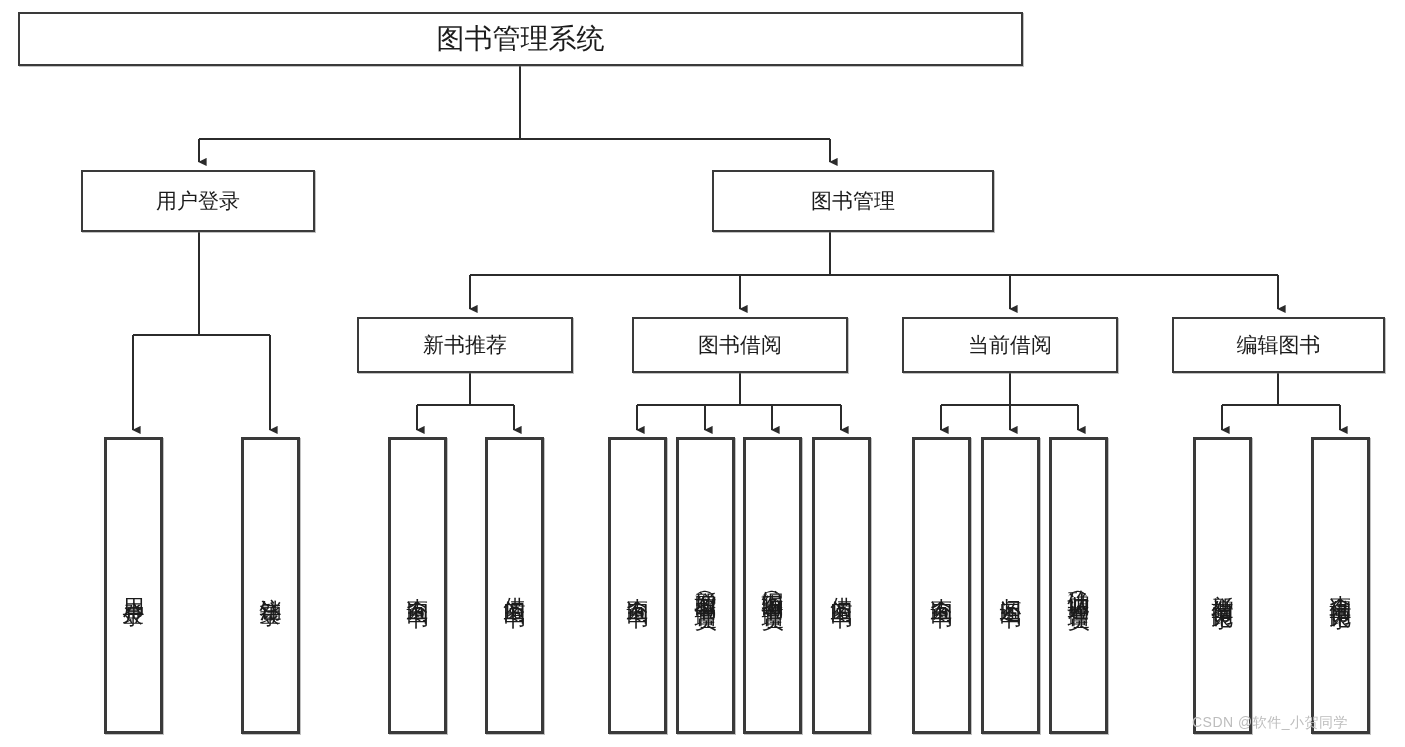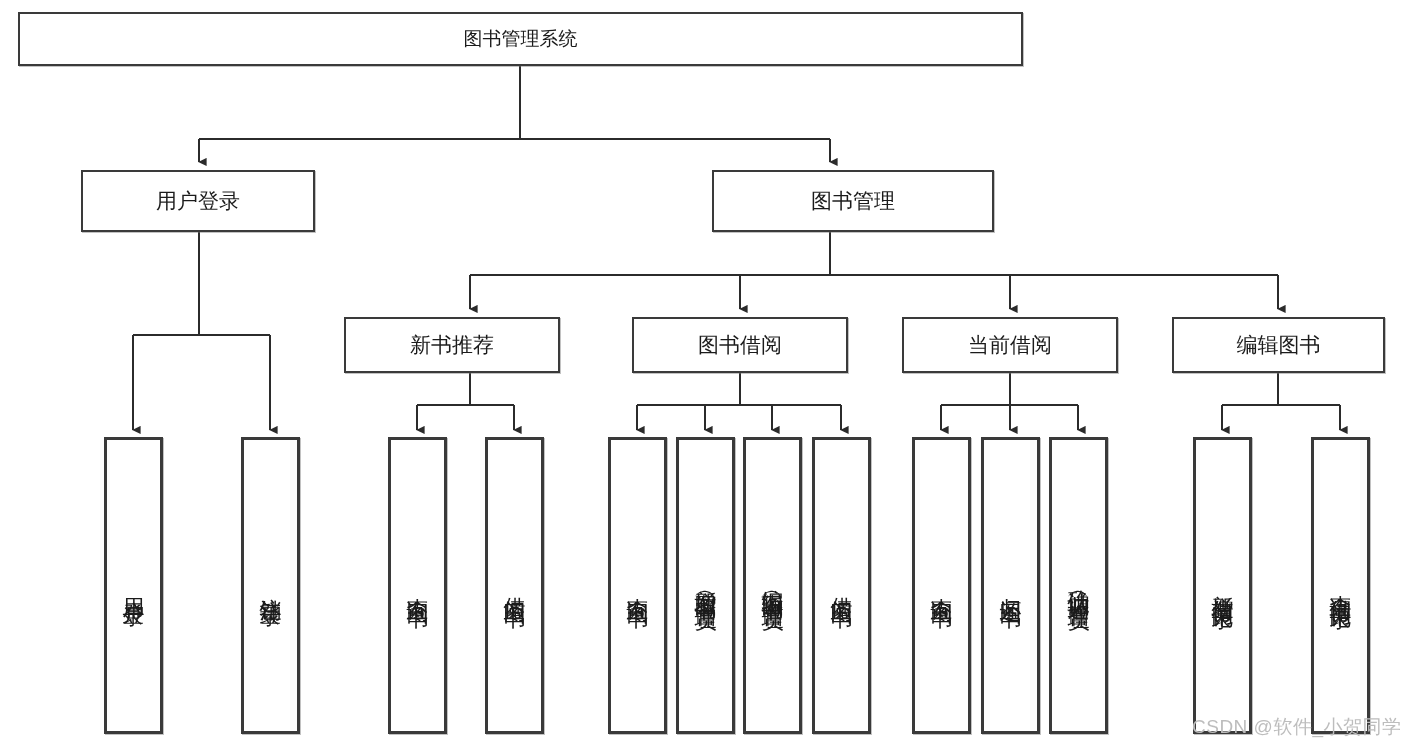--- a/index.html
+++ b/index.html
@@ -18,42 +18,42 @@
     justify-content:center;
     color:#1b1b1b;
     box-shadow:1px 1px 0 rgba(120,120,120,.45);
   }
   .node .lbl{
     display:block;
     text-align:center;
     line-height:1.12;
     white-space:pre-line;
   }
-  .lvl1{font-size:19px;}
+  .lvl1{font-size:28px;}
   .lvl2{font-size:21px;}
   .lvl3{font-size:21px;}
 
   .leaf{
     border:3px solid #3a3a3a;
     align-items:center;
     justify-content:center;
   }
   .leaf .lbl{
     writing-mode:vertical-rl;
     text-orientation:upright;
     font-size:22px;
     letter-spacing:3px;
     line-height:1;
     white-space:nowrap;
   }
 
   .watermark{
     position:absolute;
     color:#bdbdbd;
-    font-size:19px;
+    font-size:14px;
     letter-spacing:.5px;
     white-space:nowrap;
     user-select:none;
   }
 </style>
 </head>
 <body>
 
 <div id="canvas">
 
@@ -111,21 +111,21 @@
     <span class="lbl">图书管理系统</span>
   </div>
 
   <div class="node lvl2" style="left:81px;top:170px;width:234px;height:62px;">
     <span class="lbl">用户登录</span>
   </div>
   <div class="node lvl2" style="left:712px;top:170px;width:282px;height:62px;">
     <span class="lbl">图书管理</span>
   </div>
 
-  <div class="node lvl3" style="left:344px;top:317px;width:216px;height:56px;">
+  <div class="node lvl3" style="left:357px;top:317px;width:216px;height:56px;">
     <span class="lbl">新书推荐</span>
   </div>
   <div class="node lvl3" style="left:902px;top:317px;width:216px;height:56px;">
     <span class="lbl">当前借阅</span>
   </div>
   <div class="node lvl3" style="left:632px;top:317px;width:216px;height:56px;">
     <span class="lbl">图书借阅</span>
   </div>
   <div class="node lvl3" style="left:1172px;top:317px;width:213px;height:56px;">
     <span class="lbl">编辑图书</span>

